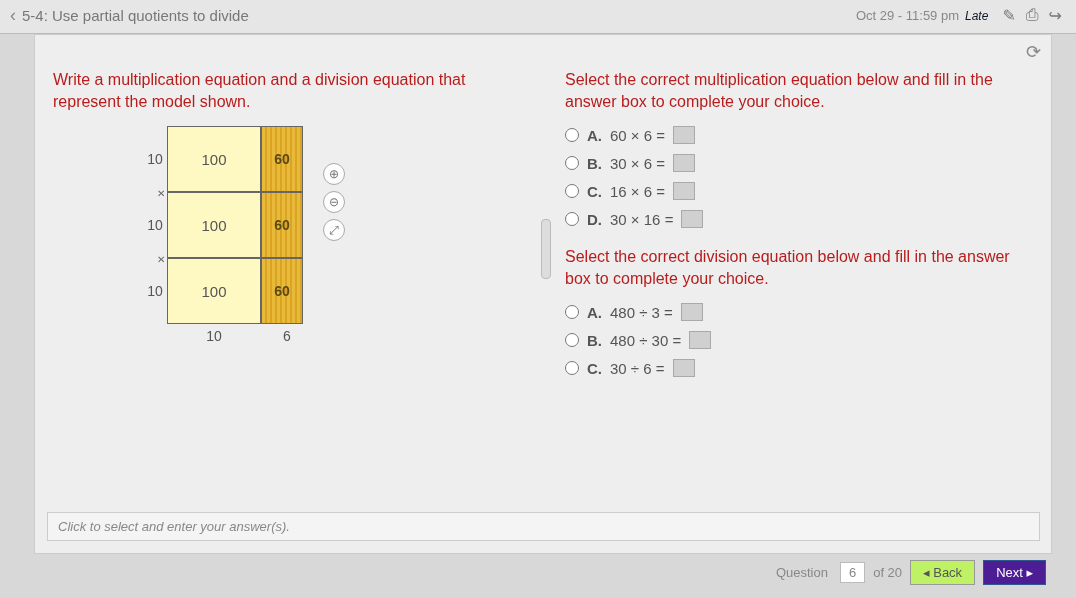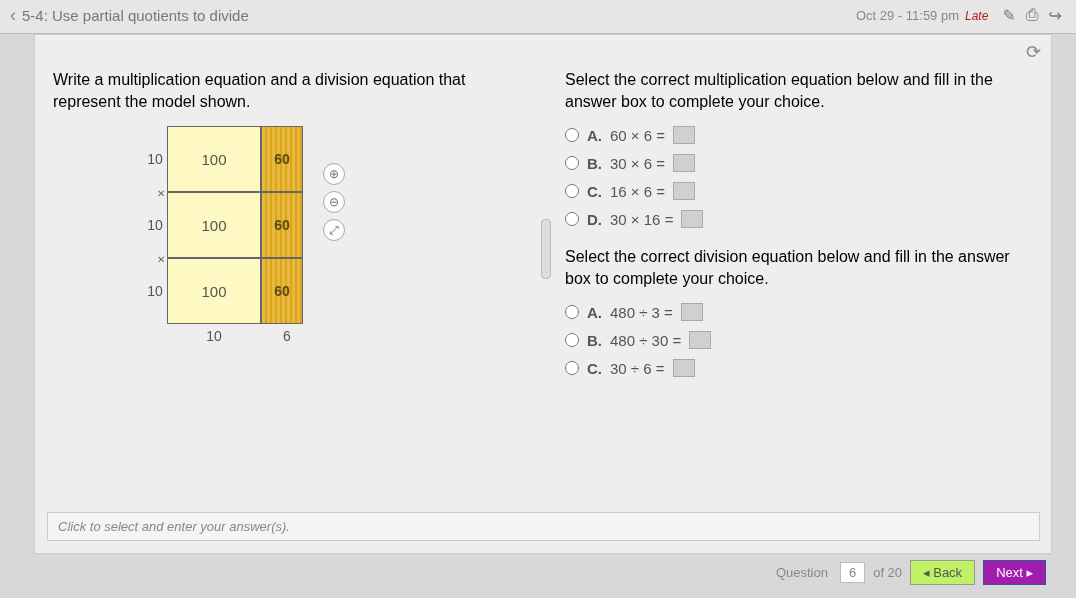--- a/index.html
+++ b/index.html
@@ -29,21 +29,21 @@
     color: #777;
     font-size: 15px;
     flex: 1;
   }
   .due {
     color: #888;
     font-size: 13px;
     margin-right: 6px;
   }
   .late {
-    color: #b91c1c;
+    color: #0f172a;
     font-size: 12px;
     font-style: italic;
     margin-right: 14px;
   }
   .topicons {
     display: flex;
     gap: 10px;
     color: #777;
     font-size: 16px;
   }
@@ -69,21 +69,21 @@
   .left-col {
     flex: 0 0 490px;
     padding-right: 10px;
   }
   .right-col {
     flex: 1;
     padding-left: 18px;
     position: relative;
   }
   .prompt {
-    color: #000000;
+    color: #b91c1c;
     font-size: 16px;
     line-height: 1.35;
     margin-bottom: 6px;
   }
   .tool-col {
     position: absolute;
     left: 270px;
     top: 94px;
     display: flex;
     flex-direction: column;
@@ -210,21 +210,21 @@
   }
   .btn {
     border:1px solid #999;
     background:#bef264;
     color:#555;
     padding:4px 12px;
     font-size:13px;
     cursor:pointer;
   }
   .btn.primary {
-    background:#a21caf;
+    background:#4c1d95;
     color:#fff;
     border-color:#2d578e;
   }
 </style>
 </head>
 <body>
 
 <div class="topbar">
   <span class="back-chev">‹</span>
   <span class="top-title">5-4: Use partial quotients to divide</span>

